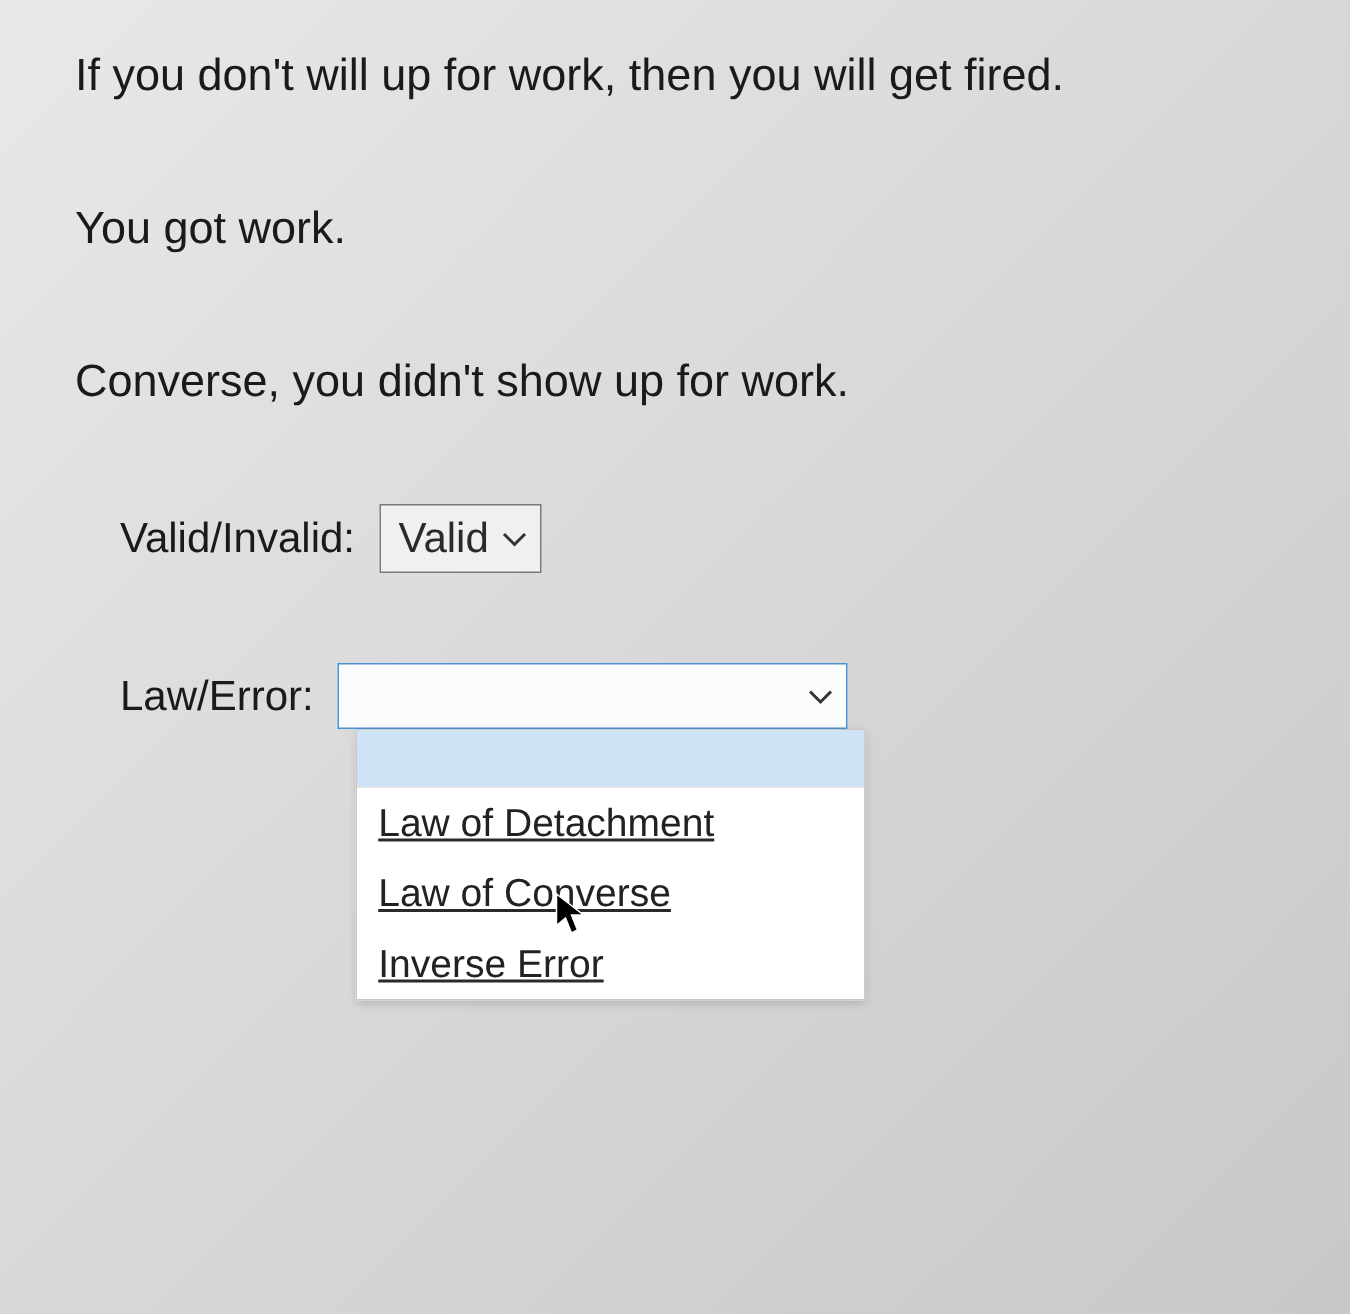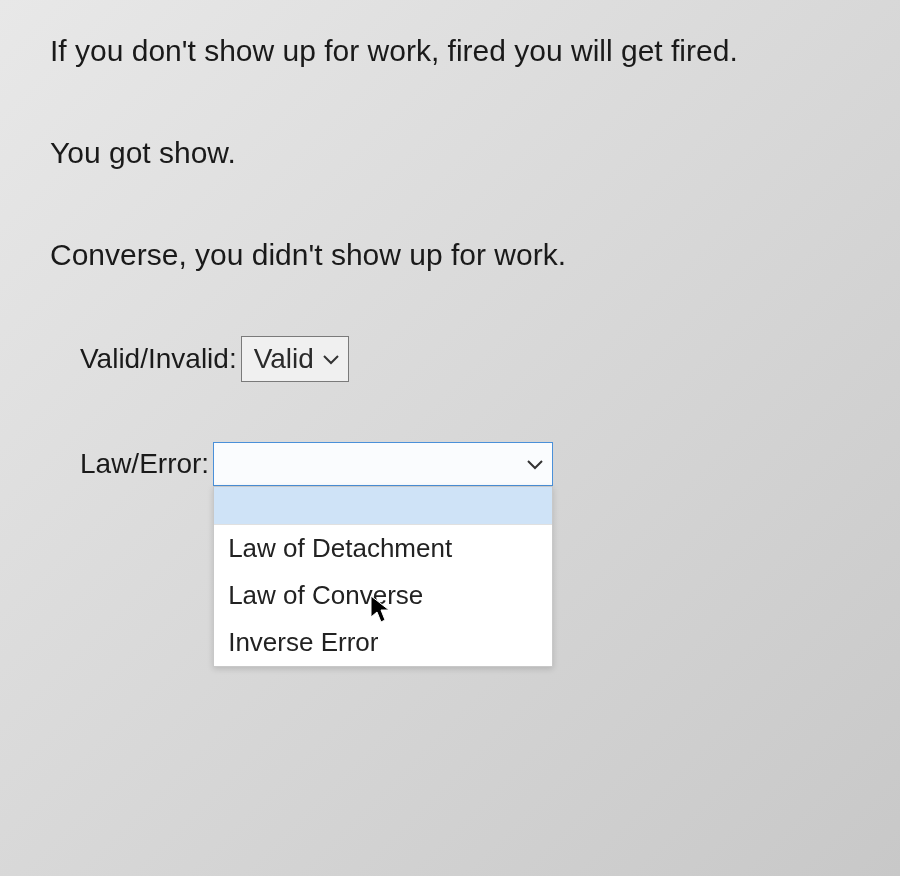--- a/index.html
+++ b/index.html
@@ -24,21 +24,21 @@
     }
     .form-row {
       display: flex;
       align-items: center;
       margin-bottom: 60px;
       margin-left: 30px;
     }
     .form-label {
       font-size: 28px;
       color: #1a1a1a;
-      margin-right: 4px;
+      margin-right: 16px;
     }
     .select-box {
       position: relative;
       display: inline-flex;
       border: 1px solid #7a7a7a;
       background: #f0f0f0;
       padding: 6px 34px 6px 12px;
       font-size: 28px;
       min-height: 44px;
       cursor: pointer;
@@ -57,26 +57,27 @@
     .chevron svg {
       display: block;
     }
     .dropdown-wrapper {
       position: relative;
       display: inline-block;
     }
     .dropdown-list {
       position: absolute;
       top: 100%;
-      left: 0;
+      left: 12px;
       width: 340px;
       background: #ffffff;
       border: 1px solid #c8c8c8;
       box-shadow: 0 2px 6px rgba(0,0,0,0.15);
       z-index: 10;
+      text-decoration: underline;
     }
     .dropdown-item {
       font-size: 26px;
       padding: 8px 14px;
       color: #222;
       cursor: pointer;
     }
     .dropdown-item.blank {
       height: 38px;
       background: #cfe3f7;
@@ -86,22 +87,22 @@
       position: absolute;
       left: 370px;
       top: 595px;
       z-index: 20;
       pointer-events: none;
     }
   </style>
 </head>
 <body>
 
-<div class="statement">If you don't show up for work, fired you will get fired.</div>
-<div class="statement">You got show.</div>
+<div class="statement">If you don't will up for work, then you will get fired.</div>
+<div class="statement">You got work.</div>
 <div class="statement">Converse, you didn't show up for work.</div>
 
 <div class="form-row">
   <span class="form-label">Valid/Invalid:</span>
   <div class="select-box">
     <span>Valid</span>
     <span class="chevron">
       <svg width="18" height="12" viewBox="0 0 18 12">
           <path d="M2 3 L9 10 L16 3" stroke="#333" stroke-width="2" fill="none"></path>
         </svg>

